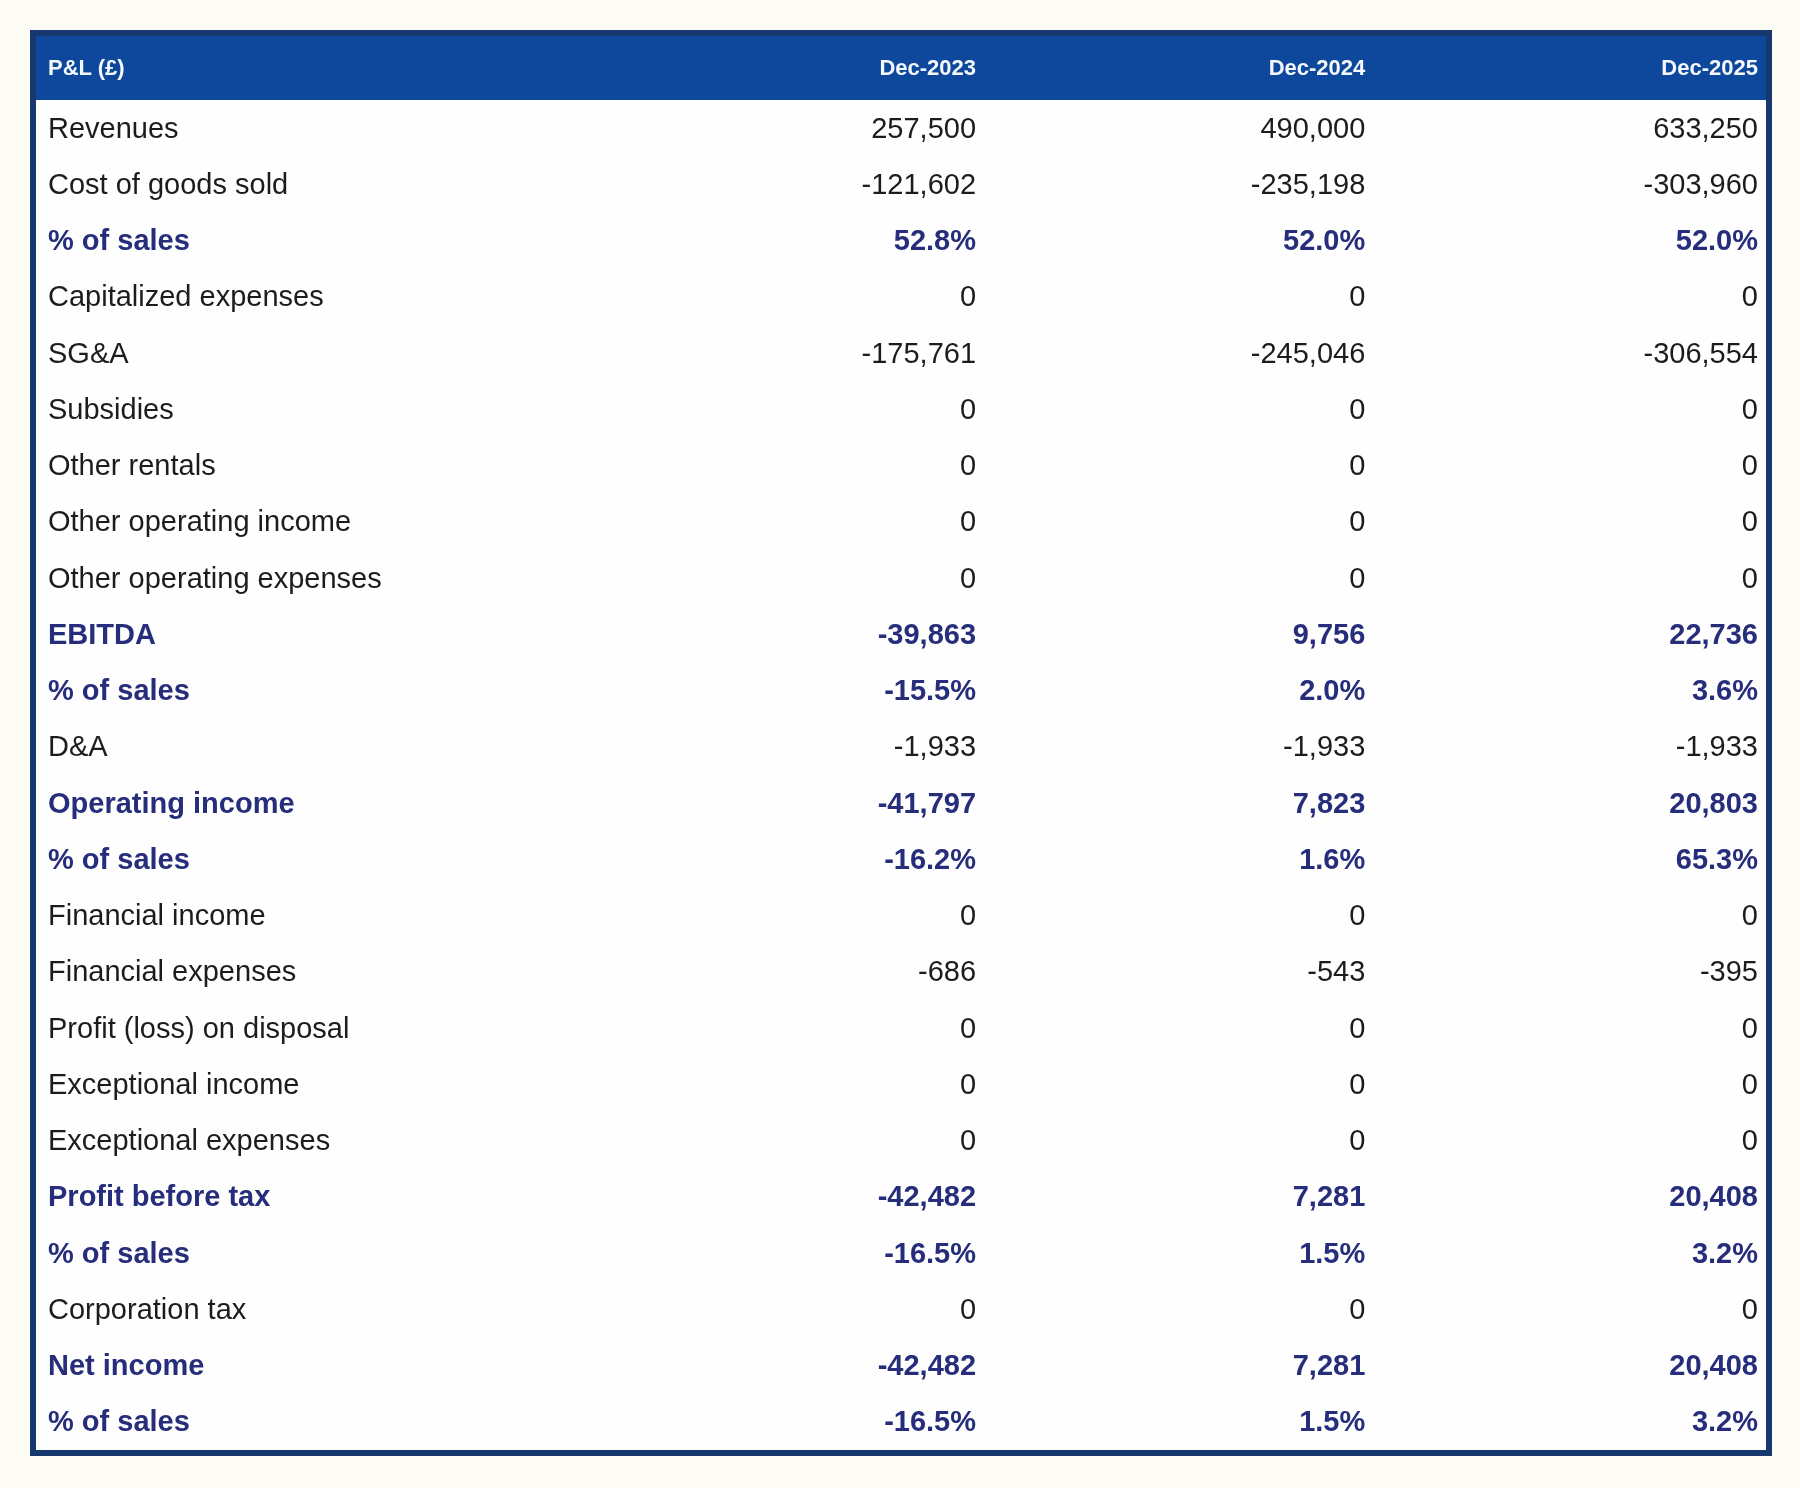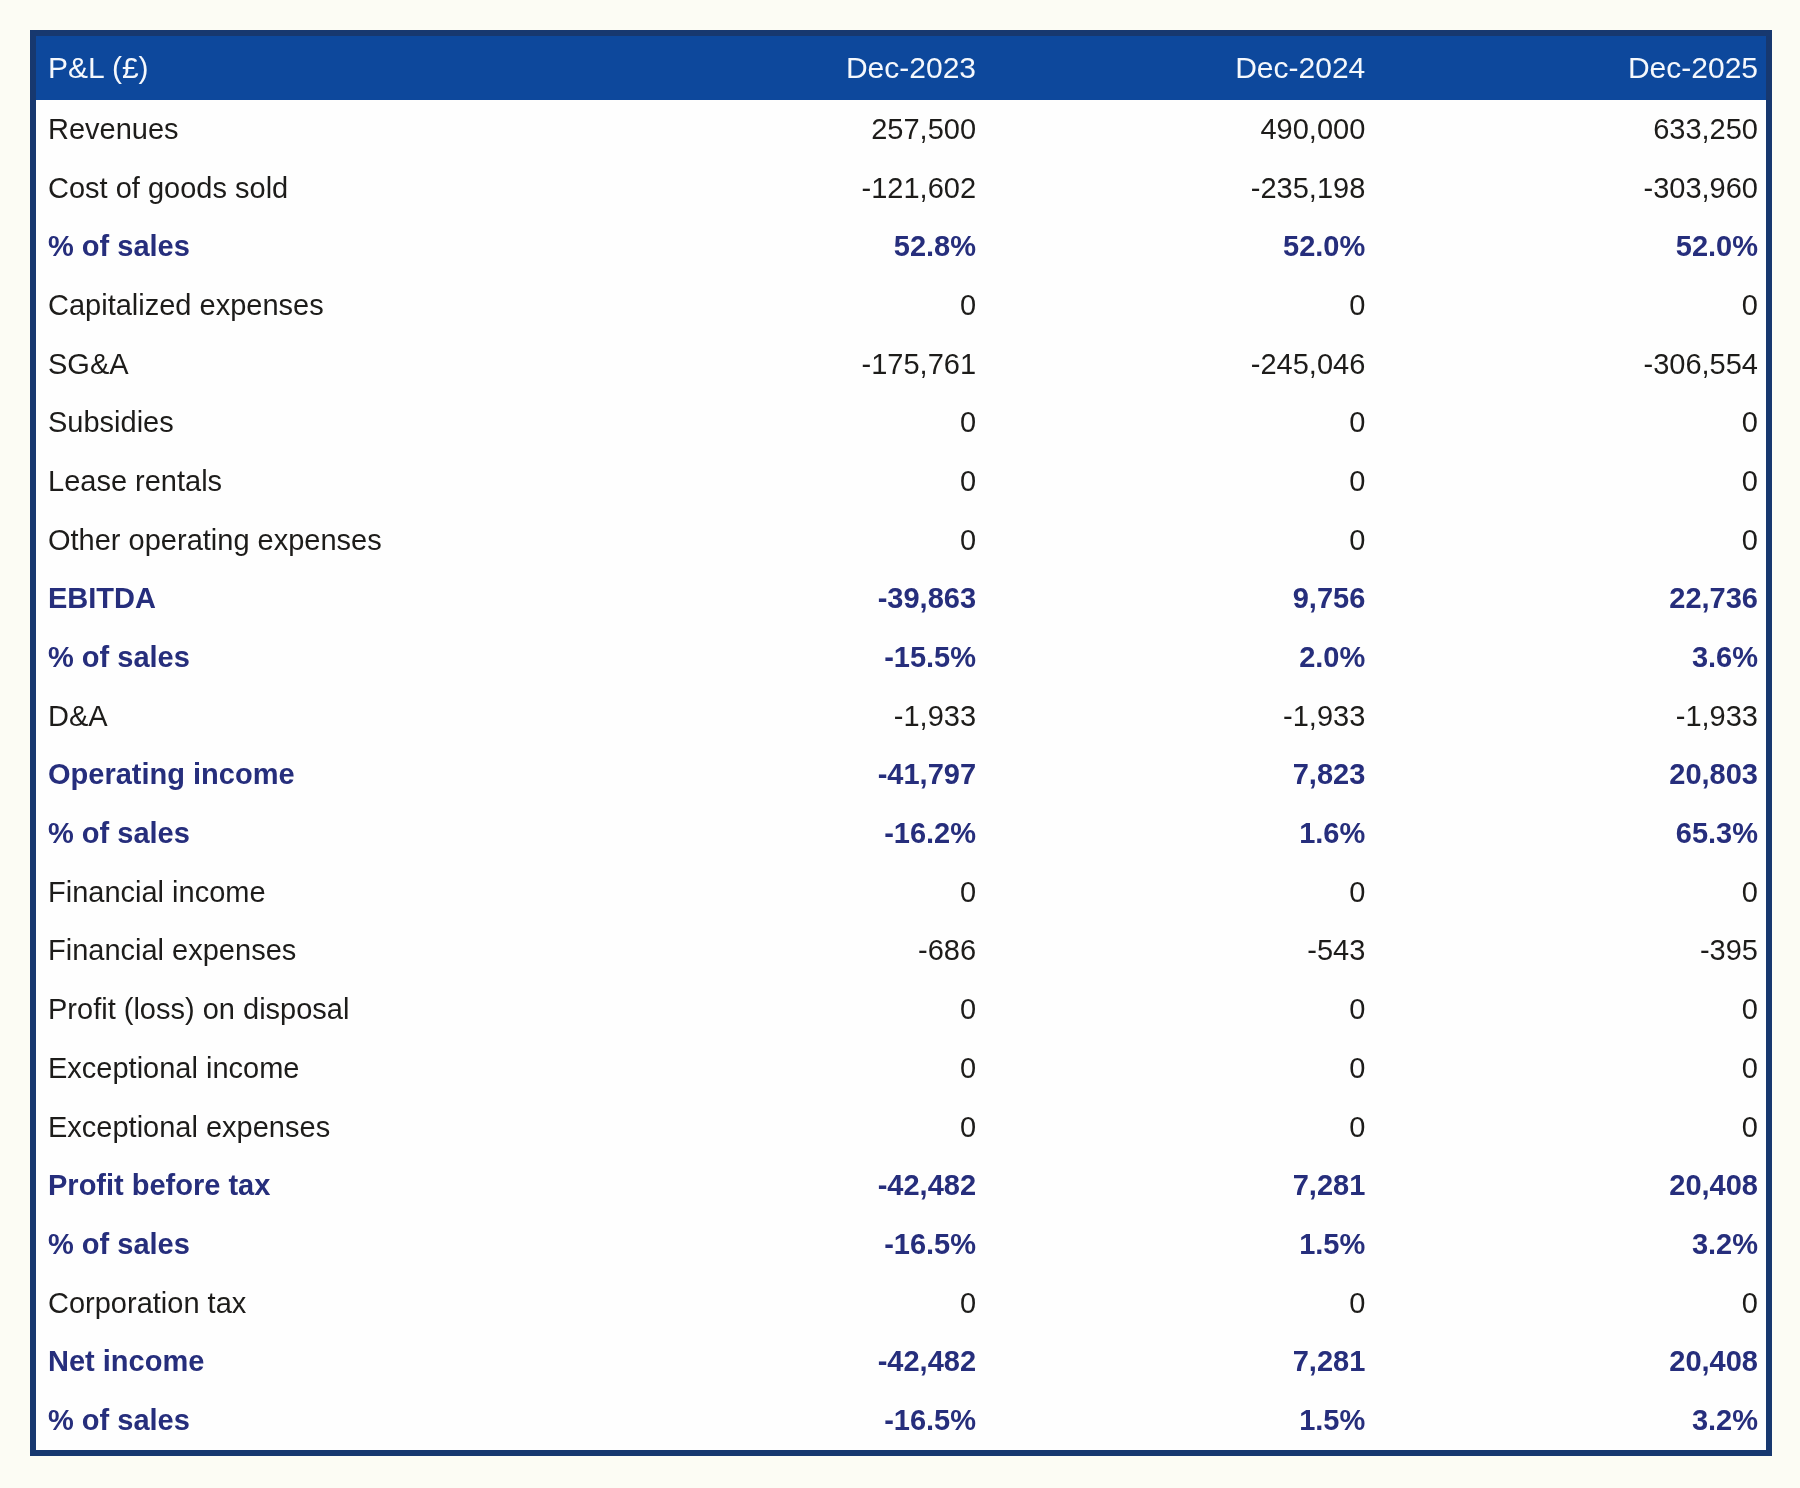--- a/index.html
+++ b/index.html
@@ -37,22 +37,22 @@
     height: 100%;
     border-collapse: collapse;
     table-layout: fixed;
   }
   thead tr {
     height: 64px;
     background: var(--header-bg);
   }
   thead th {
     color: var(--header-text);
-    font-size: 30px;
-    font-weight: 400;
+    font-size: 22px;
+    font-weight: 700;
     vertical-align: middle;
     white-space: nowrap;
   }
   th.label-cell, td.label-cell {
     text-align: left;
     padding-left: 12px;
   }
   th.value-cell, td.value-cell {
     text-align: right;
     padding-right: 8px;
@@ -119,21 +119,27 @@
             <td class="value-cell">-245,046</td>
             <td class="value-cell">-306,554</td>
           </tr>
           <tr>
             <td class="label-cell">Subsidies</td>
             <td class="value-cell">0</td>
             <td class="value-cell">0</td>
             <td class="value-cell">0</td>
           </tr>
           <tr>
-            <td class="label-cell">Lease rentals</td>
+            <td class="label-cell">Other rentals</td>
+            <td class="value-cell">0</td>
+            <td class="value-cell">0</td>
+            <td class="value-cell">0</td>
+          </tr>
+          <tr>
+            <td class="label-cell">Other operating income</td>
             <td class="value-cell">0</td>
             <td class="value-cell">0</td>
             <td class="value-cell">0</td>
           </tr>
           <tr>
             <td class="label-cell">Other operating expenses</td>
             <td class="value-cell">0</td>
             <td class="value-cell">0</td>
             <td class="value-cell">0</td>
           </tr>

